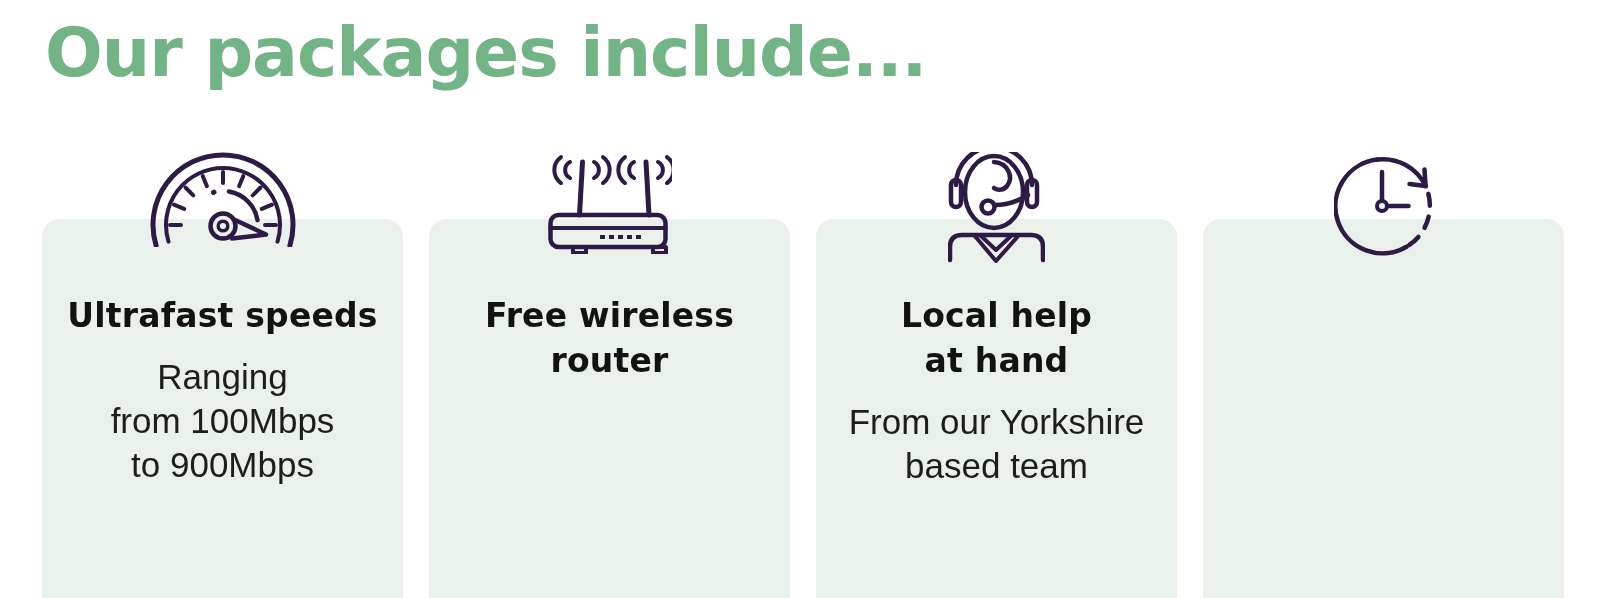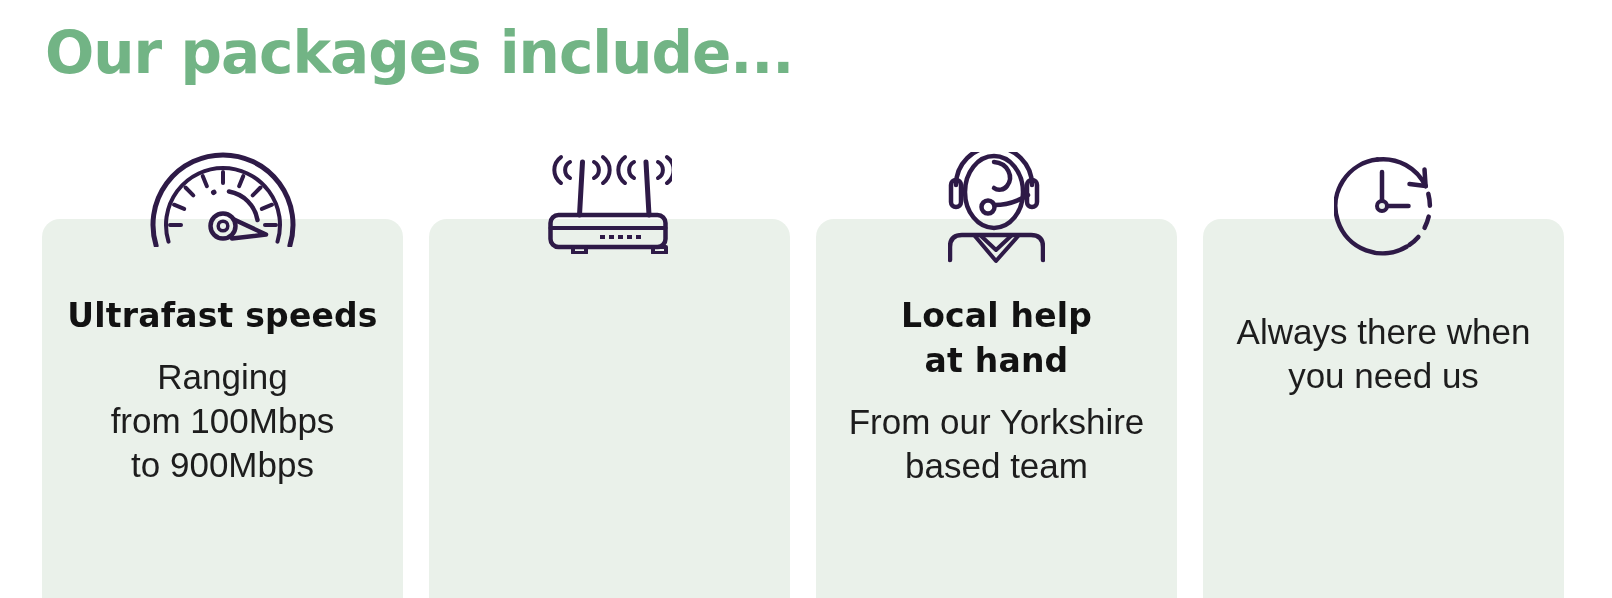--- a/index.html
+++ b/index.html
@@ -4,21 +4,21 @@
 <style>
   html, body { margin: 0; padding: 0; }
   body {
     width: 1612px; height: 598px;
     background: var(--page-background, #ffffff);
     overflow: hidden;
     font-family: "DejaVu Sans", "Liberation Sans", sans-serif;
   }
   .page-heading {
     margin: 18px 0 0 45px;
-    font-size: 58px;
+    font-size: 68px;
     line-height: 70px;
     font-weight: bold;
     letter-spacing: -1px;
     color: var(--heading-green, #72b485);
   }
   .cards {
     display: flex;
     gap: 26px;
     margin: 131px 0 0 42px;
   }
@@ -106,20 +106,22 @@
         <path d="M 13 5 A 16 16 0 0 0 13 31" stroke-width="4"></path>
         <path d="M 22 10 A 9 9 0 0 0 22 26" stroke-width="4"></path>
         <path d="M 46 10 A 9 9 0 0 1 46 26" stroke-width="4"></path>
         <path d="M 55 5 A 16 16 0 0 1 55 31" stroke-width="4"></path>
         <path d="M 77 5 A 16 16 0 0 0 77 31" stroke-width="4"></path>
         <path d="M 86 10 A 9 9 0 0 0 86 26" stroke-width="4"></path>
         <path d="M 110 10 A 9 9 0 0 1 110 26" stroke-width="4"></path>
         <path d="M 119 5 A 16 16 0 0 1 119 31" stroke-width="4"></path>
       </svg>
     </div>
+    <div class="card-title">Free wireless
+router</div>
   </div>
 
   <div class="card">
     <div class="icon-wrap">
       <svg width="97" height="112" viewBox="0 0 97 112" fill="none" stroke="currentColor" stroke-linecap="round" stroke-linejoin="round">
         <ellipse cx="46" cy="40" rx="29" ry="36" stroke-width="4.5"></ellipse>
         <path d="M 8 33 A 38 38 0 0 1 84 33" stroke-width="4.5"></path>
         <rect x="3" y="28" width="10" height="27" rx="5" stroke-width="4.5"></rect>
         <rect x="79" y="28" width="10" height="27" rx="5" stroke-width="4.5"></rect>
         <path d="M 46 10 C 60 11 66 25 59 34 C 56 38 50 39 46 36" stroke-width="4.5"></path>
@@ -142,17 +144,15 @@
         <path d="M 43.3 7.6 A 47 47 0 1 0 72.5 94.7" stroke-width="4.5"></path>
         <path d="M 43.3 7.6 A 47 47 0 0 1 91.6 34.1" stroke-width="4.5"></path>
         <path d="M 91.6 34.1 L 90.5 17.5" stroke-width="4.5"></path>
         <path d="M 91.6 34.1 L 75.5 32" stroke-width="4.5"></path>
         <path d="M 94.3 41.8 A 47 47 0 0 1 72.5 94.7" stroke-width="4.5" stroke-dasharray="12 11"></path>
         <path d="M 48 54 L 48 20" stroke-width="4.5"></path>
         <path d="M 48 54 L 74.5 54" stroke-width="4.5"></path>
         <circle cx="48" cy="54" r="5" stroke-width="4" fill="var(--card-background, #eaf1ea)"></circle>
       </svg>
     </div>
-    <div class="card-body">Always there when
-you need us</div>
   </div>
 
 </div>
 
 </body></html>

